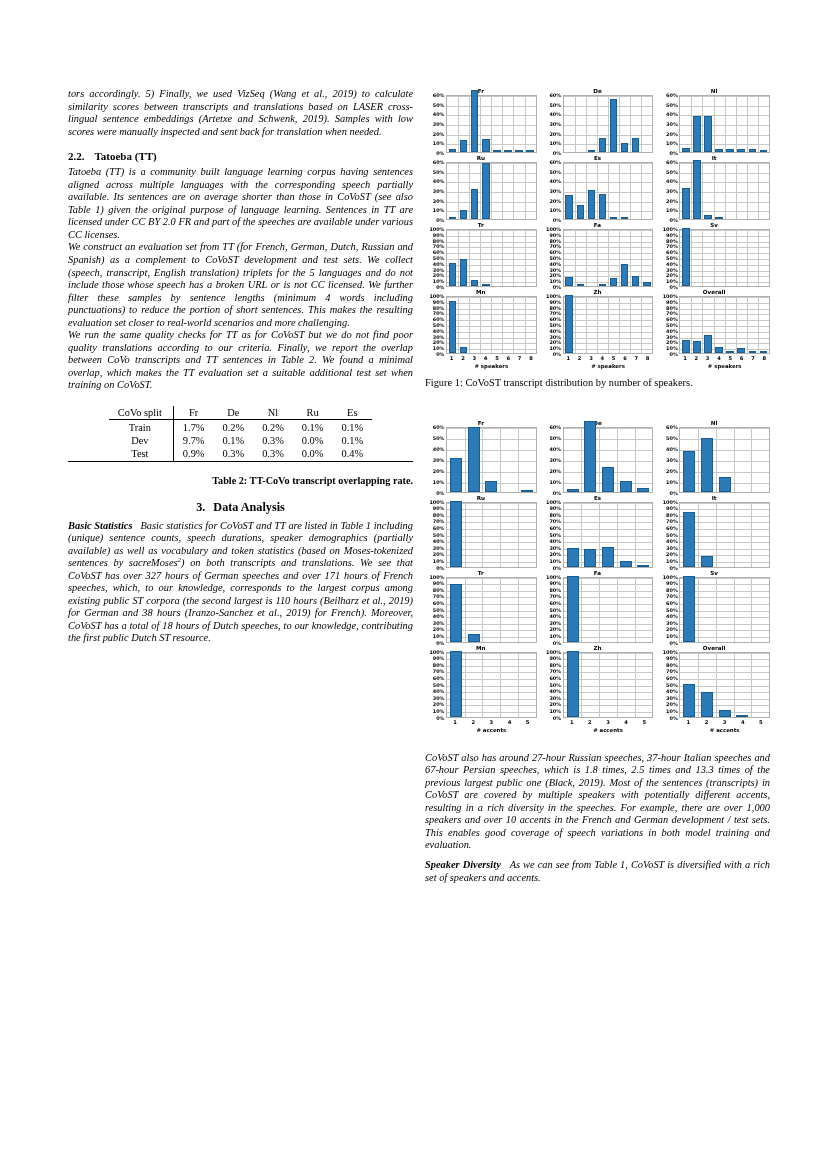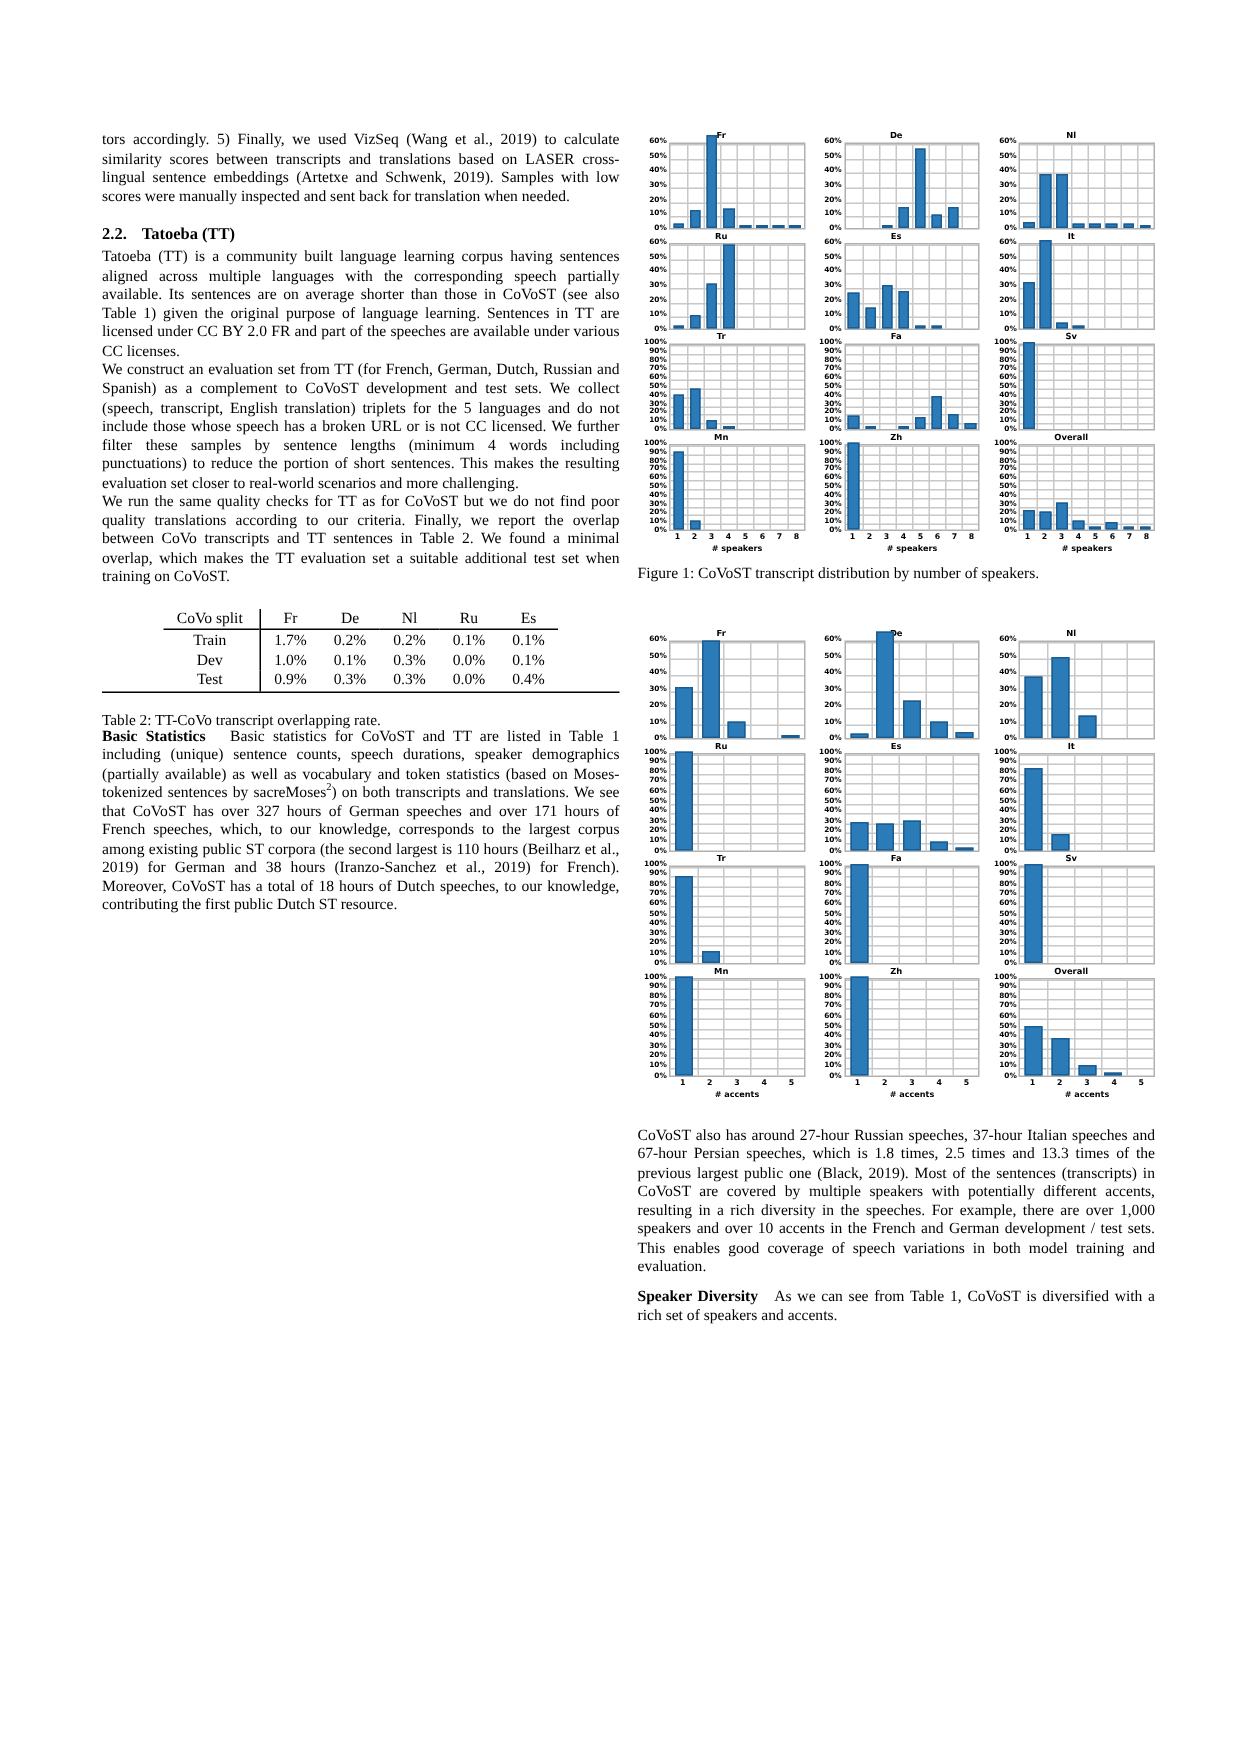--- a/index.html
+++ b/index.html
@@ -27,20 +27,21 @@
     width: 345px;
     flex: 0 0 345px;
   }
   p.body {
     margin: 0;
     font-size: 10.4px;
     line-height: 12.55px;
     text-align: justify;
     text-justify: inter-word;
     hyphens: manual;
+    font-style: italic;
   }
   .sec-head {
     font-weight: bold;
     font-size: 11px;
     margin: 12px 0 4px 0;
   }
   .sec-head .num { margin-right: 10px; }
   .sec-center {
     font-weight: bold;
     font-size: 12.2px;
@@ -67,22 +68,23 @@
     border-right: 0.8px solid #000;
     padding-right: 11px;
   }
   table.tt thead tr { border-bottom: 0.8px solid #000; }
   .rule-top, .rule-bot {
     border: 0; border-top: 0.8px solid #000;
     margin: 0; height: 0;
   }
   .tbl-caption {
     font-size: 10.2px;
-    text-align: left;
+    text-align: right;
     margin-top: 13px;
+    font-weight: bold;
   }
 
   
   .footnote {
     margin-top: 22px;
   }
   .fn-rule {
     width: 120px; height: 0;
     border: 0; border-top: 0.7px solid #555;
     margin: 0 0 4px 0;
@@ -221,40 +223,43 @@
             <tr>
               <td>Train</td>
               <td>1.7%</td>
               <td>0.2%</td>
               <td>0.2%</td>
               <td>0.1%</td>
               <td>0.1%</td>
             </tr>
             <tr>
               <td>Dev</td>
-              <td>1.0%</td>
+              <td>9.7%</td>
               <td>0.1%</td>
               <td>0.3%</td>
               <td>0.0%</td>
               <td>0.1%</td>
             </tr>
             <tr>
               <td>Test</td>
               <td>0.9%</td>
               <td>0.3%</td>
               <td>0.3%</td>
               <td>0.0%</td>
               <td>0.4%</td>
             </tr>
           </tbody>
         </table>
         <hr class="rule-bot">
         <div class="tbl-caption">Table 2: TT-CoVo transcript overlapping rate.</div>
       </div>
 
+      <div class="sec-center">
+        <span class="num">3.</span><span>Data Analysis</span>
+      </div>
 
       <p class="body"><span class="runin">Basic Statistics</span>&nbsp;&nbsp; <span>Basic statistics for CoVoST and TT are listed in Table 1 including (unique) sentence counts, speech durations, speaker demographics (partially available) as well as vocabulary and token statistics (based on Moses-tokenized sentences by sacreMoses</span><sup>2</sup><span>) on both transcripts and translations. We see that CoVoST has over 327 hours of German speeches and over 171 hours of French speeches, which, to our knowledge, corresponds to the largest corpus among existing public ST corpora (the second largest is 110 hours (Beilharz et al., 2019) for German and 38 hours (Iranzo-Sanchez et al., 2019) for French). Moreover, CoVoST has a total of 18 hours of Dutch speeches, to our knowledge, contributing the first public Dutch ST resource.</span></p>
 
 
     </div>
 
     <div class="col">
 
       <div class="figure">
         <div class="fig-grid" id="fig1-grid">

